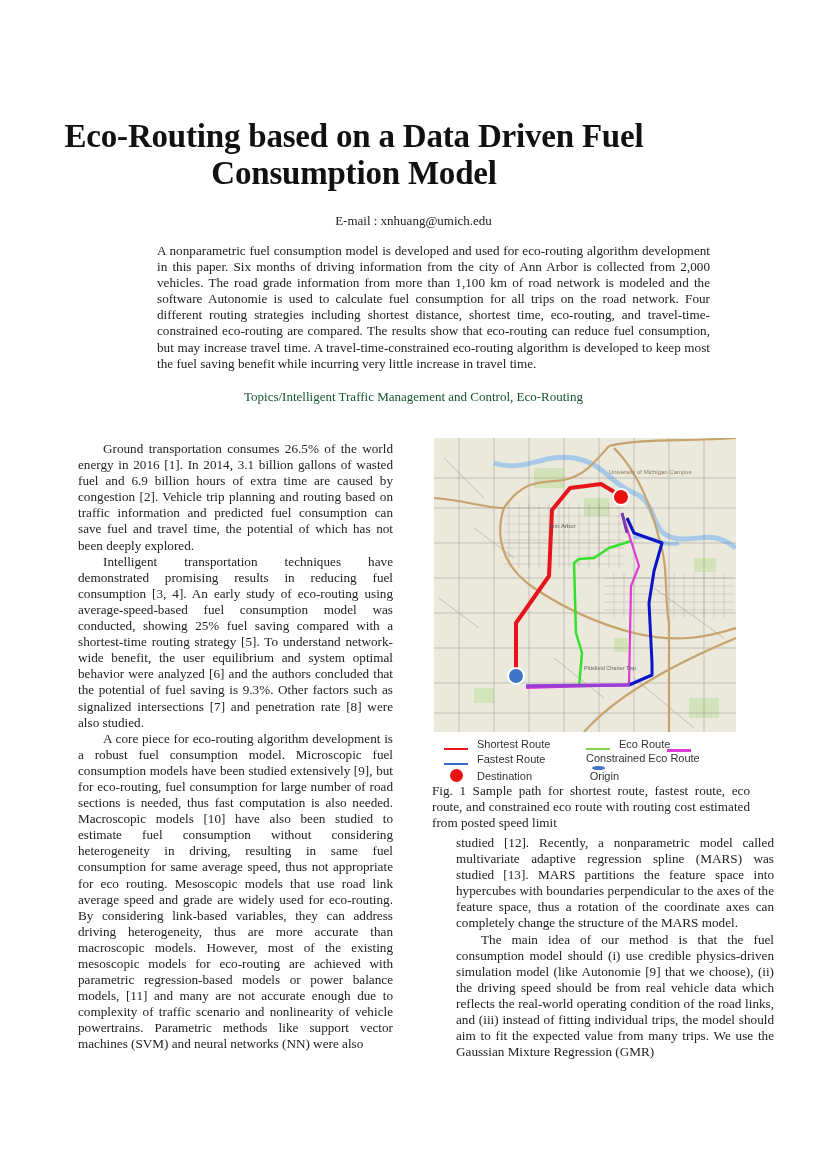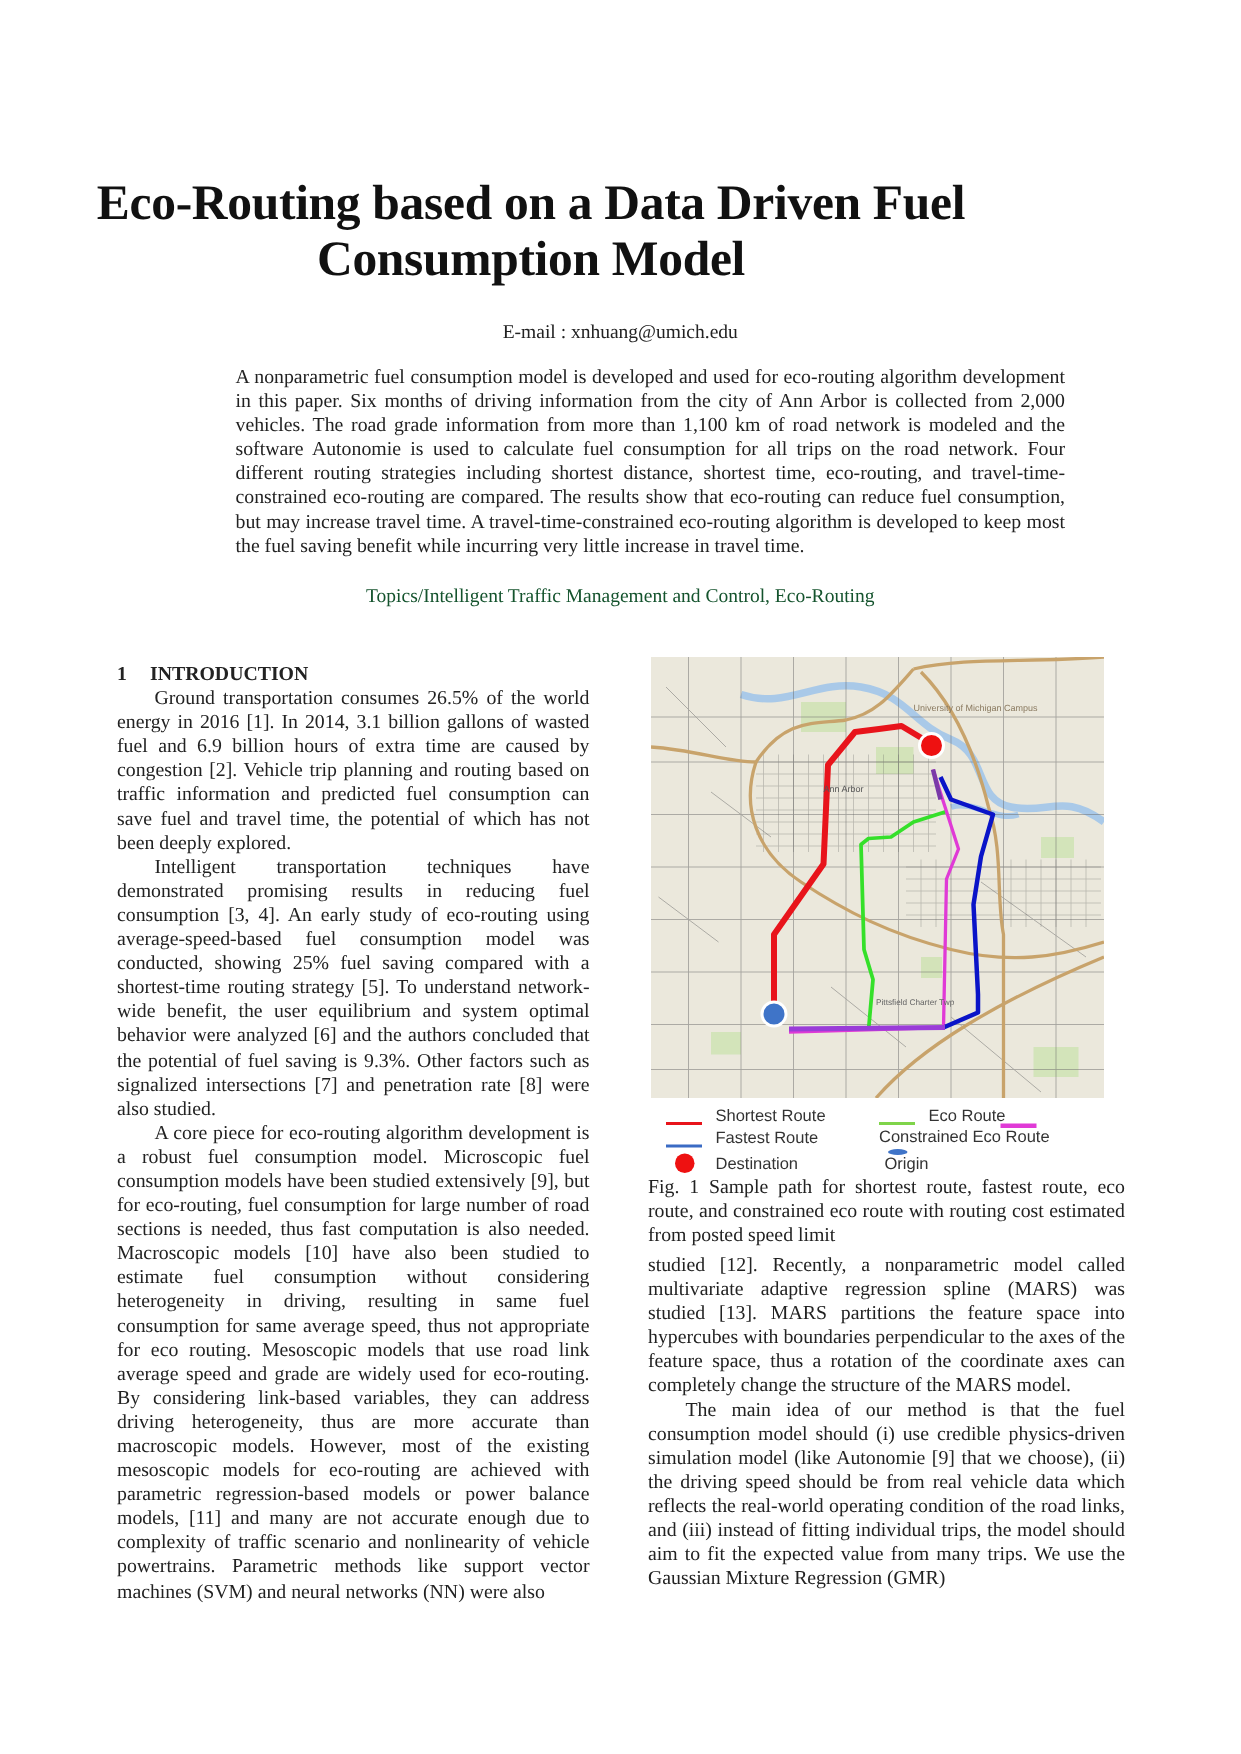--- a/index.html
+++ b/index.html
@@ -10,21 +10,21 @@
   .authors { position: absolute; top: 175px; left: 0; width: 827px; text-align: center;
              font-size: 15.5px; font-weight: bold; line-height: 20px; color: #111; }
   .email { position: absolute; top: 213px; left: 0; width: 827px; text-align: center;
            font-size: 13px; color: #222; }
   .abstract { position: absolute; top: 243px; left: 137px; width: 553px;
               font-size: 13.2px; line-height: 16.1px; text-align: justify; color: #222; margin-left: 20px; }
   .topics { position: absolute; top: 389px; left: 0; width: 827px; text-align: center;
             font-size: 13px; color: #14532d; }
   .col { position: absolute; font-size: 13.2px; line-height: 16.1px; text-align: justify; color: #222; }
   .col-left { top: 441px; left: 78px; width: 315px; }
-  .col-right { top: 835px; left: 432px; width: 318px; }
+  .col-right { top: 835px; left: 456px; width: 318px; }
   .col p { margin: 0; text-indent: 25px; }
   .section-heading { font-weight: bold; font-size: 13.2px; margin: 0 0 0 0; text-indent: 0; }
   .section-heading .num { display: inline-block; width: 22px; }
   .figure { position: absolute; top: 438px; left: 434px; width: 302px; height: 294px;
             background: #ece9dc; overflow: hidden; }
   .figure svg { display: block; }
   .legend { position: absolute; top: 734px; left: 440px; width: 310px; height: 48px;
             font-family: "Liberation Sans", sans-serif; font-size: 11px; color: #333; }
   .legend-item { position: absolute; display: flex; align-items: flex-end; height: 16px; }
   .legend-line { display: inline-block; width: 24px; height: 2.5px; margin-right: 9px; }
@@ -38,23 +38,20 @@
 
 <div class="title">Eco-Routing based on a Data Driven Fuel Consumption Model</div>
 <div class="authors">
 </div>
 <div class="email">E-mail : xnhuang@umich.edu</div>
 
 <div class="abstract">A nonparametric fuel consumption model is developed and used for eco-routing algorithm development in this paper. Six months of driving information  from the city of Ann Arbor is collected from 2,000 vehicles. The road grade information from more than 1,100 km of road network is modeled and the software Autonomie is used to calculate fuel consumption for all trips on the road network. Four different routing strategies including shortest distance, shortest time, eco-routing, and travel-time-constrained eco-routing are compared. The results show that eco-routing can reduce fuel consumption, but may increase travel time. A travel-time-constrained eco-routing algorithm is developed to keep most the fuel saving benefit while incurring very little increase in travel time.</div>
 <div class="topics">Topics/Intelligent Traffic Management and Control, Eco-Routing</div>
 
 <div class="col col-left">
-  <div class="section-heading">
-    <span class="num">1</span><span>INTRODUCTION</span>
-  </div>
   <p>Ground transportation consumes 26.5% of the world energy in 2016 [1]. In 2014, 3.1 billion gallons of wasted fuel and 6.9 billion hours of extra time are caused by congestion [2]. Vehicle trip planning and routing based on traffic information and predicted fuel consumption can save fuel and travel time, the potential of which has not been deeply explored.</p>
   <p>Intelligent transportation techniques have demonstrated promising results in reducing fuel consumption [3, 4]. An early study of eco-routing using average-speed-based fuel consumption model was conducted, showing 25% fuel saving compared with a shortest-time routing strategy [5]. To understand network-wide benefit, the user equilibrium and system optimal behavior were analyzed [6] and the authors concluded that the potential of fuel saving is 9.3%. Other factors such as signalized intersections [7] and penetration rate [8] were also studied.</p>
   <p>A core piece for eco-routing algorithm development is a robust fuel consumption model. Microscopic fuel consumption models have been studied extensively [9], but for eco-routing, fuel consumption for large number of road sections is needed, thus fast computation is also needed. Macroscopic models [10] have also been studied to estimate fuel consumption without considering heterogeneity in driving, resulting in same fuel consumption for same average speed, thus not appropriate for eco routing.  Mesoscopic models that use road link average speed and grade are widely used for eco-routing.  By considering link-based variables, they can address driving heterogeneity, thus are more accurate than macroscopic models. However, most of the existing mesoscopic models for eco-routing are achieved with parametric regression-based models or power balance models, [11] and many are not accurate enough due to complexity of traffic scenario and nonlinearity of vehicle powertrains. Parametric methods like support vector machines (SVM) and neural networks (NN) were also</p>
 </div>
 
 <div class="figure">
   <svg width="302" height="294" viewBox="0 0 302 294">
     <rect width="302" height="294" fill="#ebe8dc"></rect>
 
     <g fill="#cfe3b4" opacity="0.85">

